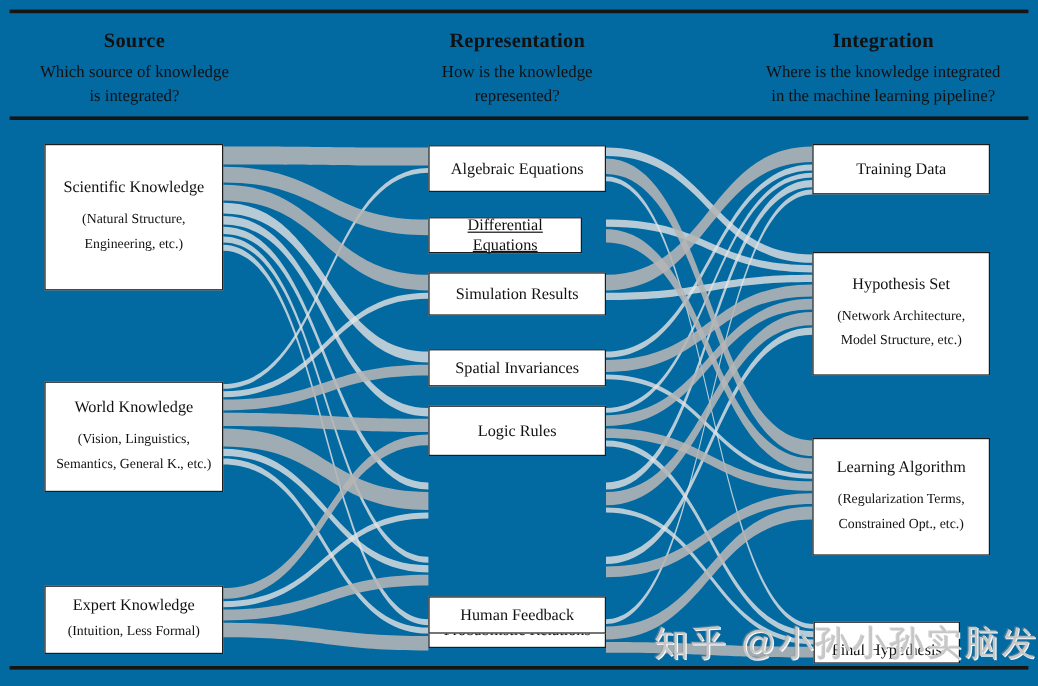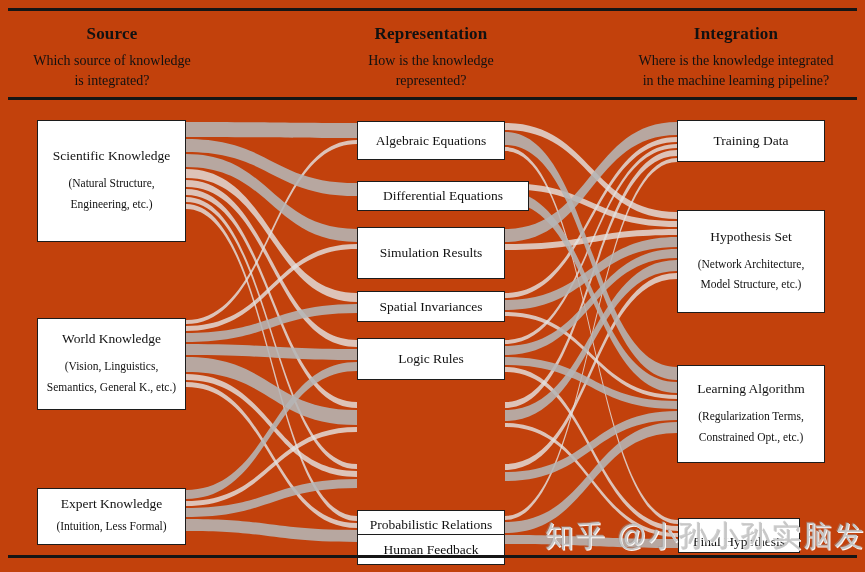--- a/index.html
+++ b/index.html
@@ -1,16 +1,16 @@
 <!DOCTYPE html>
 <html><head>
 <meta charset="utf-8">
 <style>
   html,body{margin:0;padding:0;background:#ffffff;}
-  .canvas{position:relative;width:865px;height:572px;background:#c2410c;overflow:hidden;
+  .canvas{position:relative;width:865px;height:572px;background:#0369a1;overflow:hidden;
           font-family:"Liberation Serif","DejaVu Serif",serif;color:#111;}
   .rule{position:absolute;left:8px;width:849px;height:3px;background:#151515;z-index:4;}
   .rule.top{top:8px;}
   .rule.mid{top:97px;}
   .rule.bottom{top:555px;}
 
   .hdr{position:absolute;top:24px;text-align:center;z-index:4;}
   .hdr .t{font-weight:bold;font-size:17px;letter-spacing:.2px;}
   .hdr .s{font-size:14px;margin-top:7px;line-height:1.45;white-space:pre-line;}
   .hdr.c1{left:12px;width:200px;}
@@ -25,27 +25,27 @@
   .box .lbl{font-size:13.5px;}
   .box .sub{font-size:11.5px;margin-top:9px;line-height:1.75;white-space:pre-line;}
 
   
   .b-sci{left:37px;top:120px;width:149px;height:122px;}
   .b-world{left:37px;top:318px;width:149px;height:92px;}
   .b-expert{left:37px;top:488px;width:149px;height:57px;font-family:Liberation Serif, serif;}
   .b-expert .sub{margin-top:4px;}
   
   .b-alg{left:357px;top:121px;width:148px;height:39px;}
-  .b-diff{left:357px;top:181px;width:172px;height:30px;}
-  .b-sim{left:357px;top:227px;width:148px;height:52px;text-align:right;}
+  .b-diff{left:357px;top:181px;width:128px;height:30px;text-decoration:underline;}
+  .b-sim{left:357px;top:227px;width:148px;height:36px;text-align:right;}
   .b-spat{left:357px;top:291px;width:148px;height:31px;}
   .b-logic{left:357px;top:338px;width:148px;height:42px;}
   .b-kg{left:357px;top:400px;width:148px;height:39px;}
   .b-prob{left:357px;top:462px;width:148px;height:30px;margin-top:48px;}
-  .b-hf{left:357px;top:534px;width:148px;height:31px;}
+  .b-hf{left:357px;top:497px;width:148px;height:31px;}
   
   .b-td{left:677px;top:120px;width:148px;height:42px;}
   .b-hs{left:677px;top:210px;width:148px;height:103px;}
   .b-la{left:677px;top:365px;width:148px;height:98px;}
   .b-fh{left:678px;top:518px;width:122px;height:35px;justify-content:flex-end;}
 
   .watermark{position:absolute;left:545px;top:517px;z-index:5;
      font-family:"Liberation Sans","DejaVu Sans",sans-serif;
      font-size:29px;letter-spacing:2px;color:#c7c7c7;
      text-shadow:1px 1px 0 rgba(255,255,255,.95), -1px -1px 0 rgba(150,150,150,.45);

